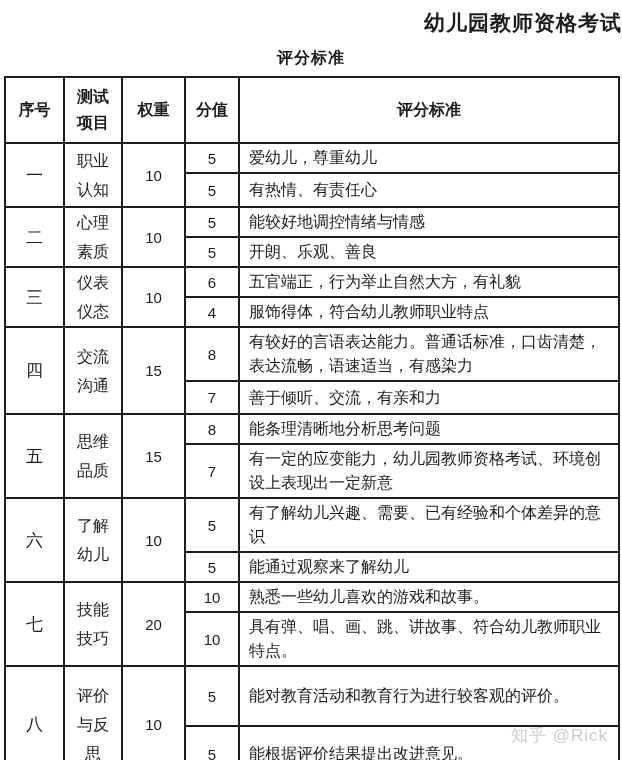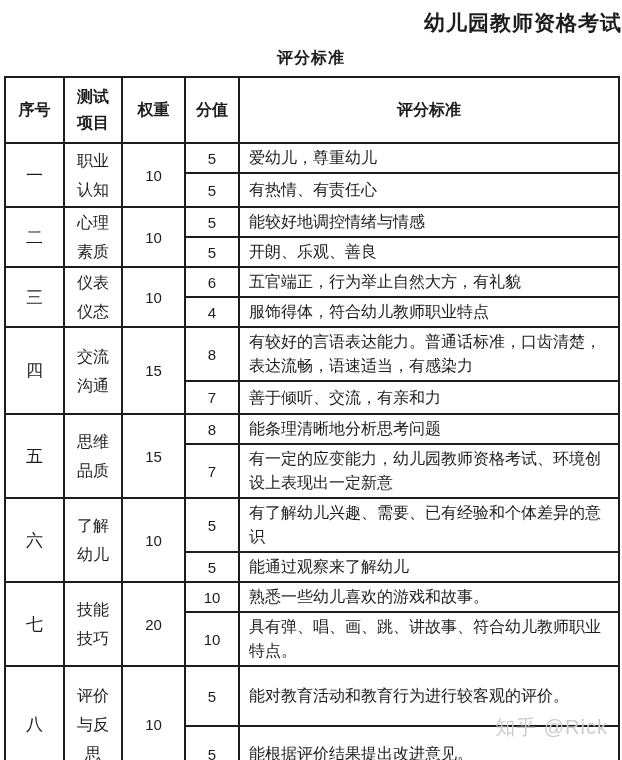--- a/index.html
+++ b/index.html
@@ -41,23 +41,23 @@
   th.h-item{padding:6px 10px;word-break:break-all;}
   td.num{
     text-align:center;
     font-family:"Liberation Sans","DejaVu Sans",sans-serif;
     font-size:15px;
   }
   td.crit{
     text-align:left;padding:2px 6px 2px 9px;line-height:24px;border-radius:14px;
   }
   .watermark{
-    position:absolute;right:14px;bottom:19px;
+    position:absolute;right:14px;bottom:13px;
     font-family:"Liberation Sans","DejaVu Sans",sans-serif;
-    font-size:20px;color:#cccccc;letter-spacing:1px;
+    font-size:17px;color:#cccccc;letter-spacing:1px;
   }
 </style>
 </head>
 <body>
 
 <div class="page">
   <div class="doc-title">幼儿园教师资格考试</div>
   <div class="doc-subtitle">评分标准</div>
 
   <table class="score-table">

